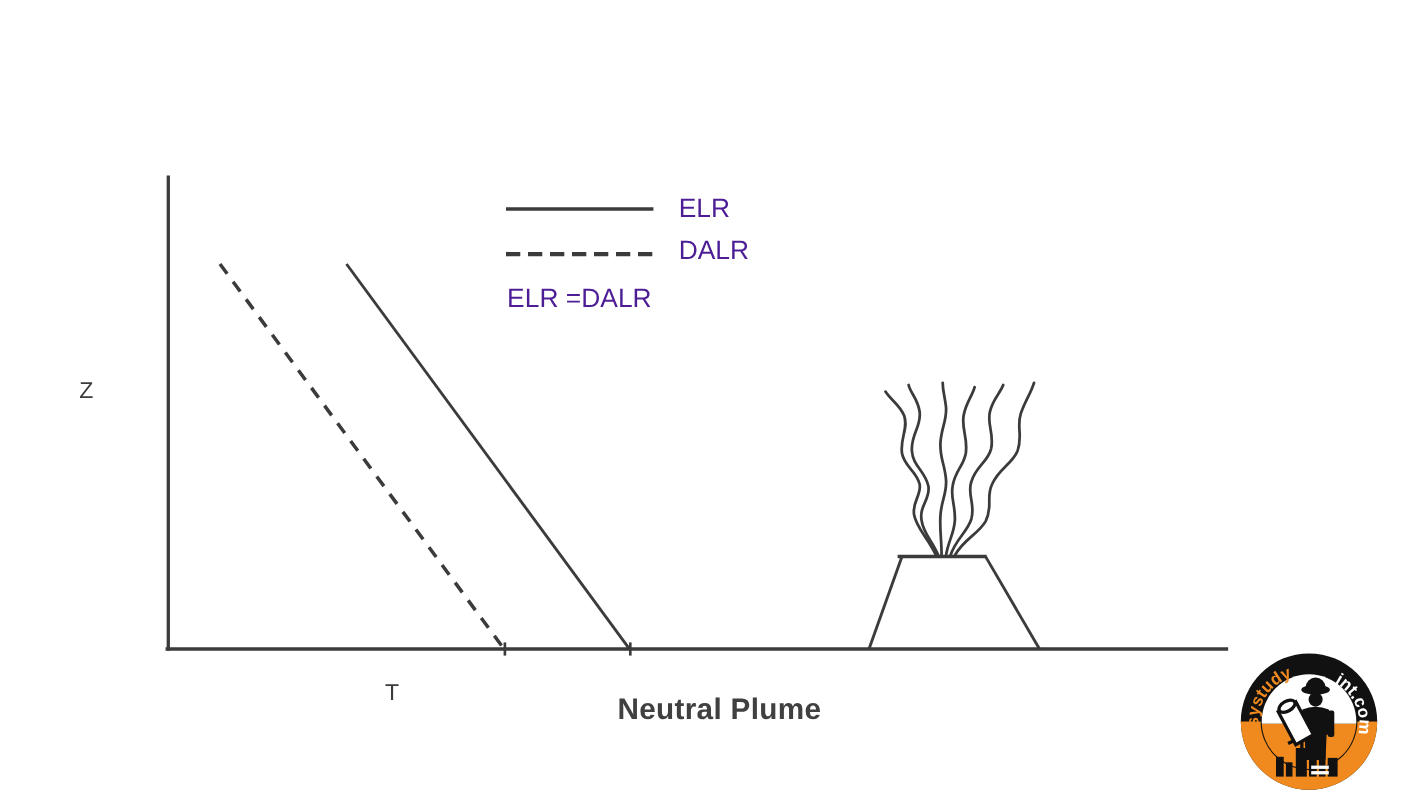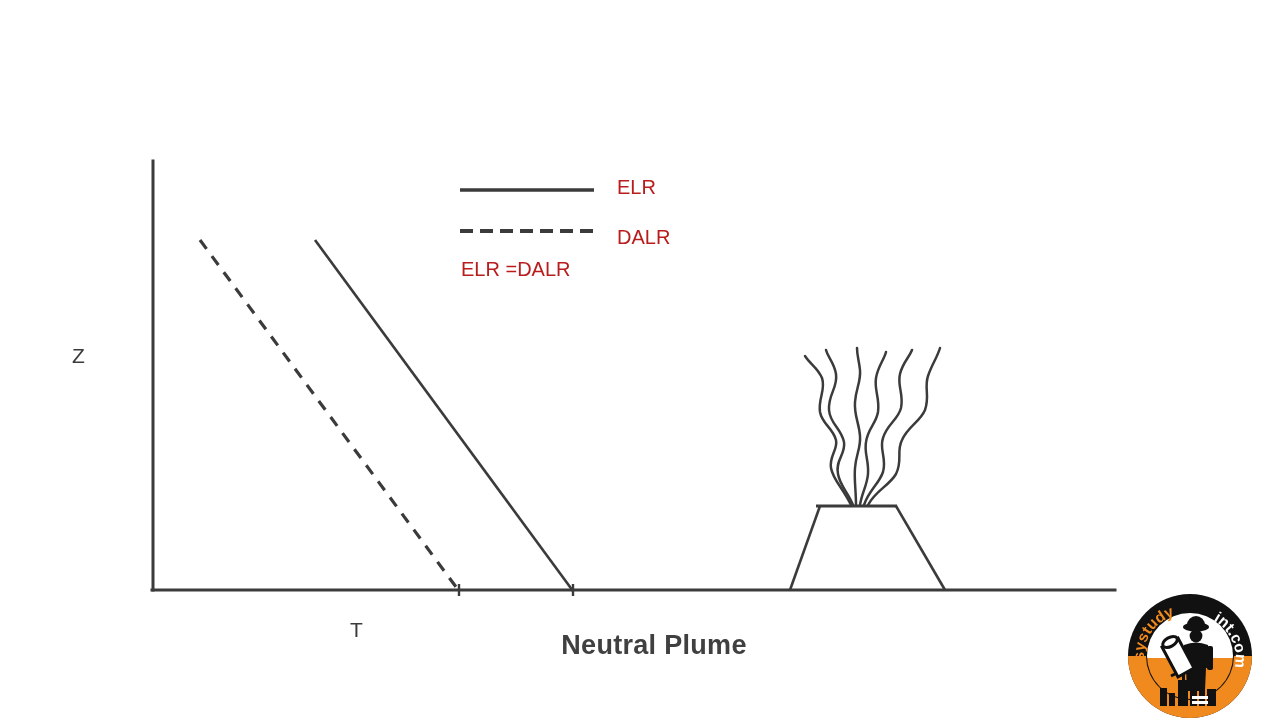--- a/index.html
+++ b/index.html
@@ -32,26 +32,26 @@
     color: #3b3b3b;
     letter-spacing: 0.5px;
     white-space: nowrap;
   }
   #z-axis-label { left: 72px; top: 344px; }
   #t-axis-label { left: 350px; top: 618px; }
 
   .legend-text {
     position: absolute;
     font-family: "Liberation Sans", sans-serif;
-    font-size: 20px;
-    color: #b91c1c;
+    font-size: 24px;
+    color: #4c1d95;
     white-space: nowrap;
   }
   #legend-elr-label  { left: 617px; top: 176px; }
-  #legend-dalr-label { left: 617px; top: 226px; text-align: center; }
+  #legend-dalr-label { left: 617px; top: 214px; text-align: center; }
   #legend-note       { left: 461px; top: 258px; text-align: center; }
 
   #plume-title {
     position: absolute;
     left: 14px;
     top: 630px;
     width: 1280px;
     text-align: center;
     font-family: "Liberation Sans", sans-serif;
     font-size: 27px;

